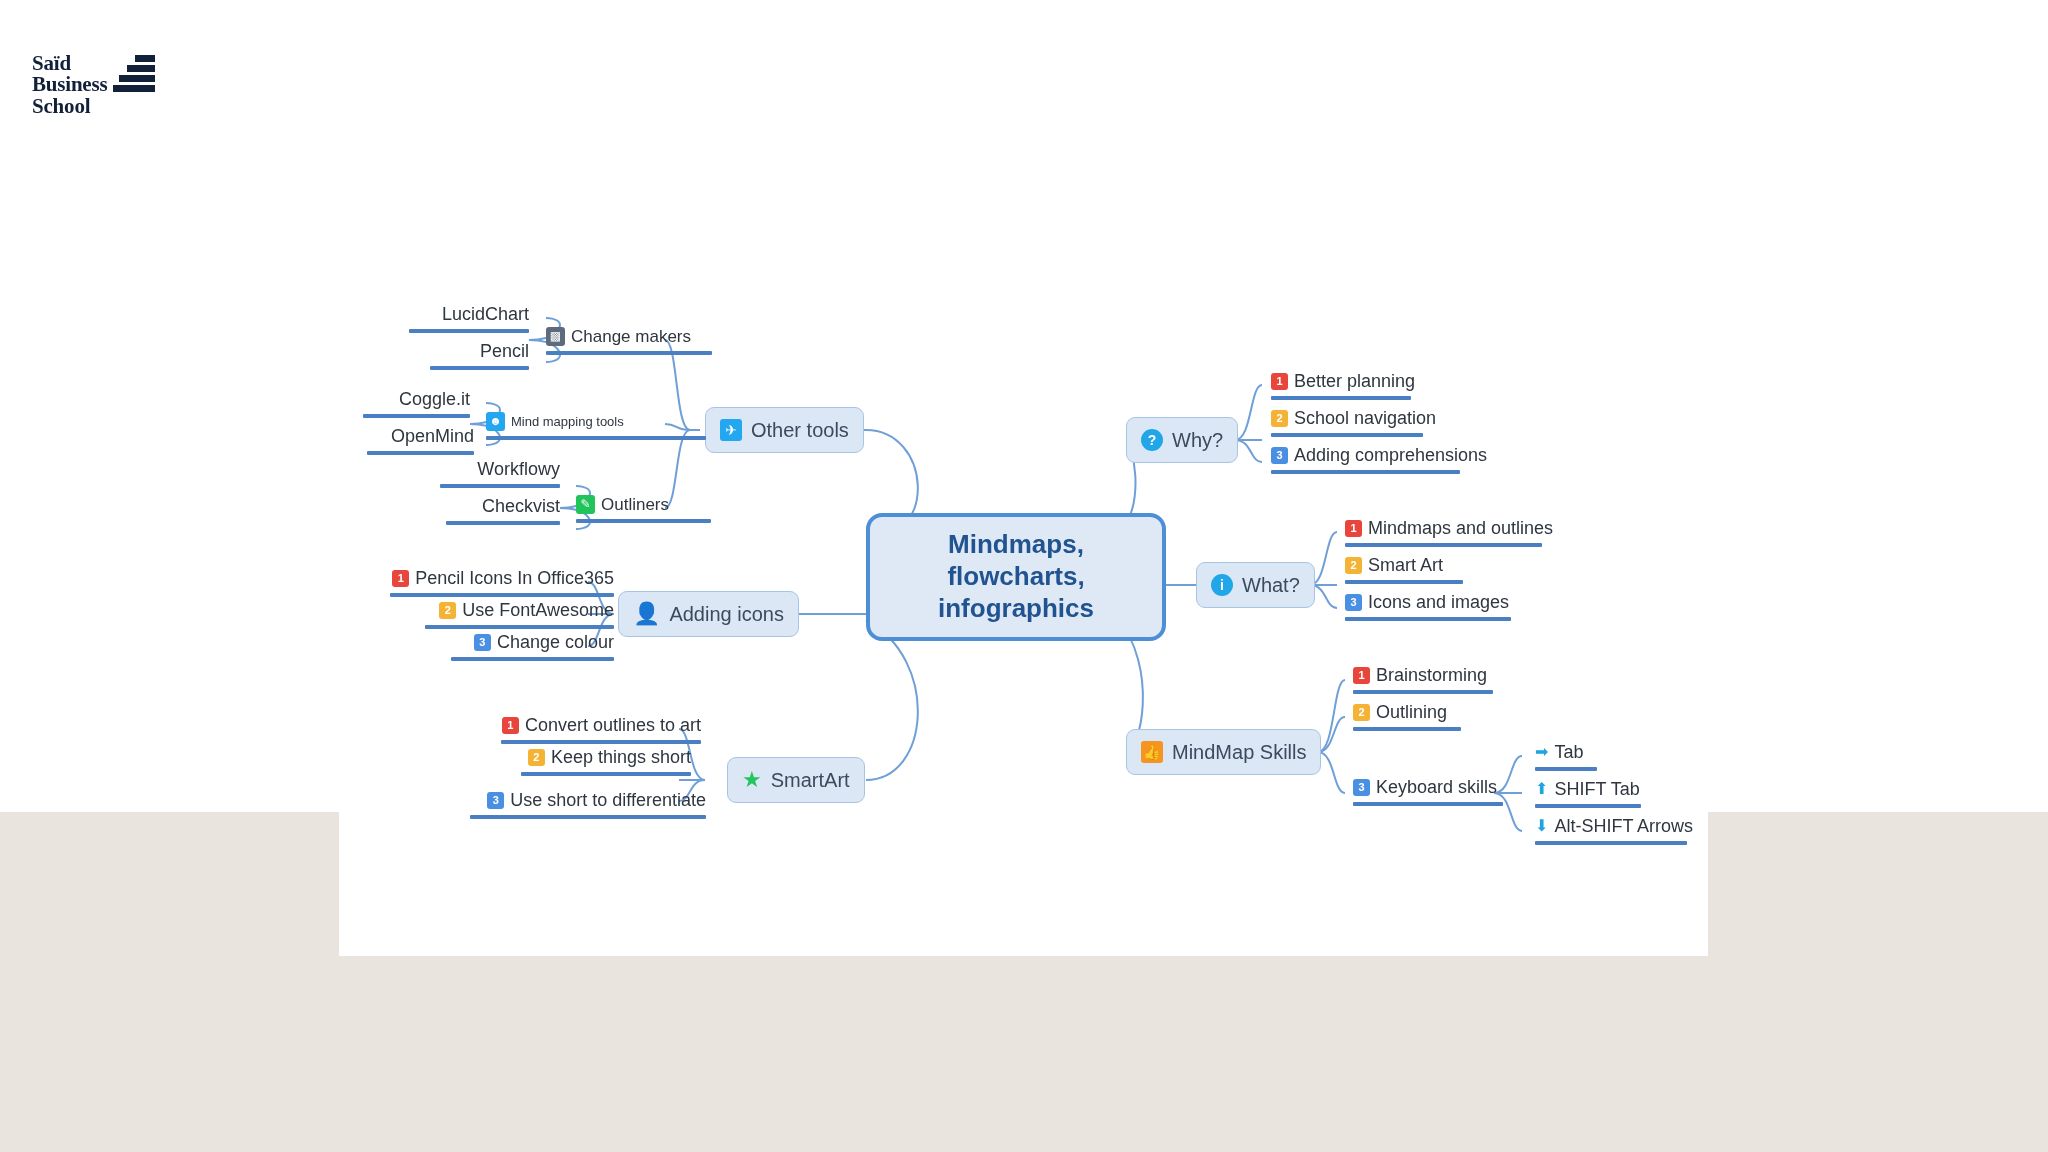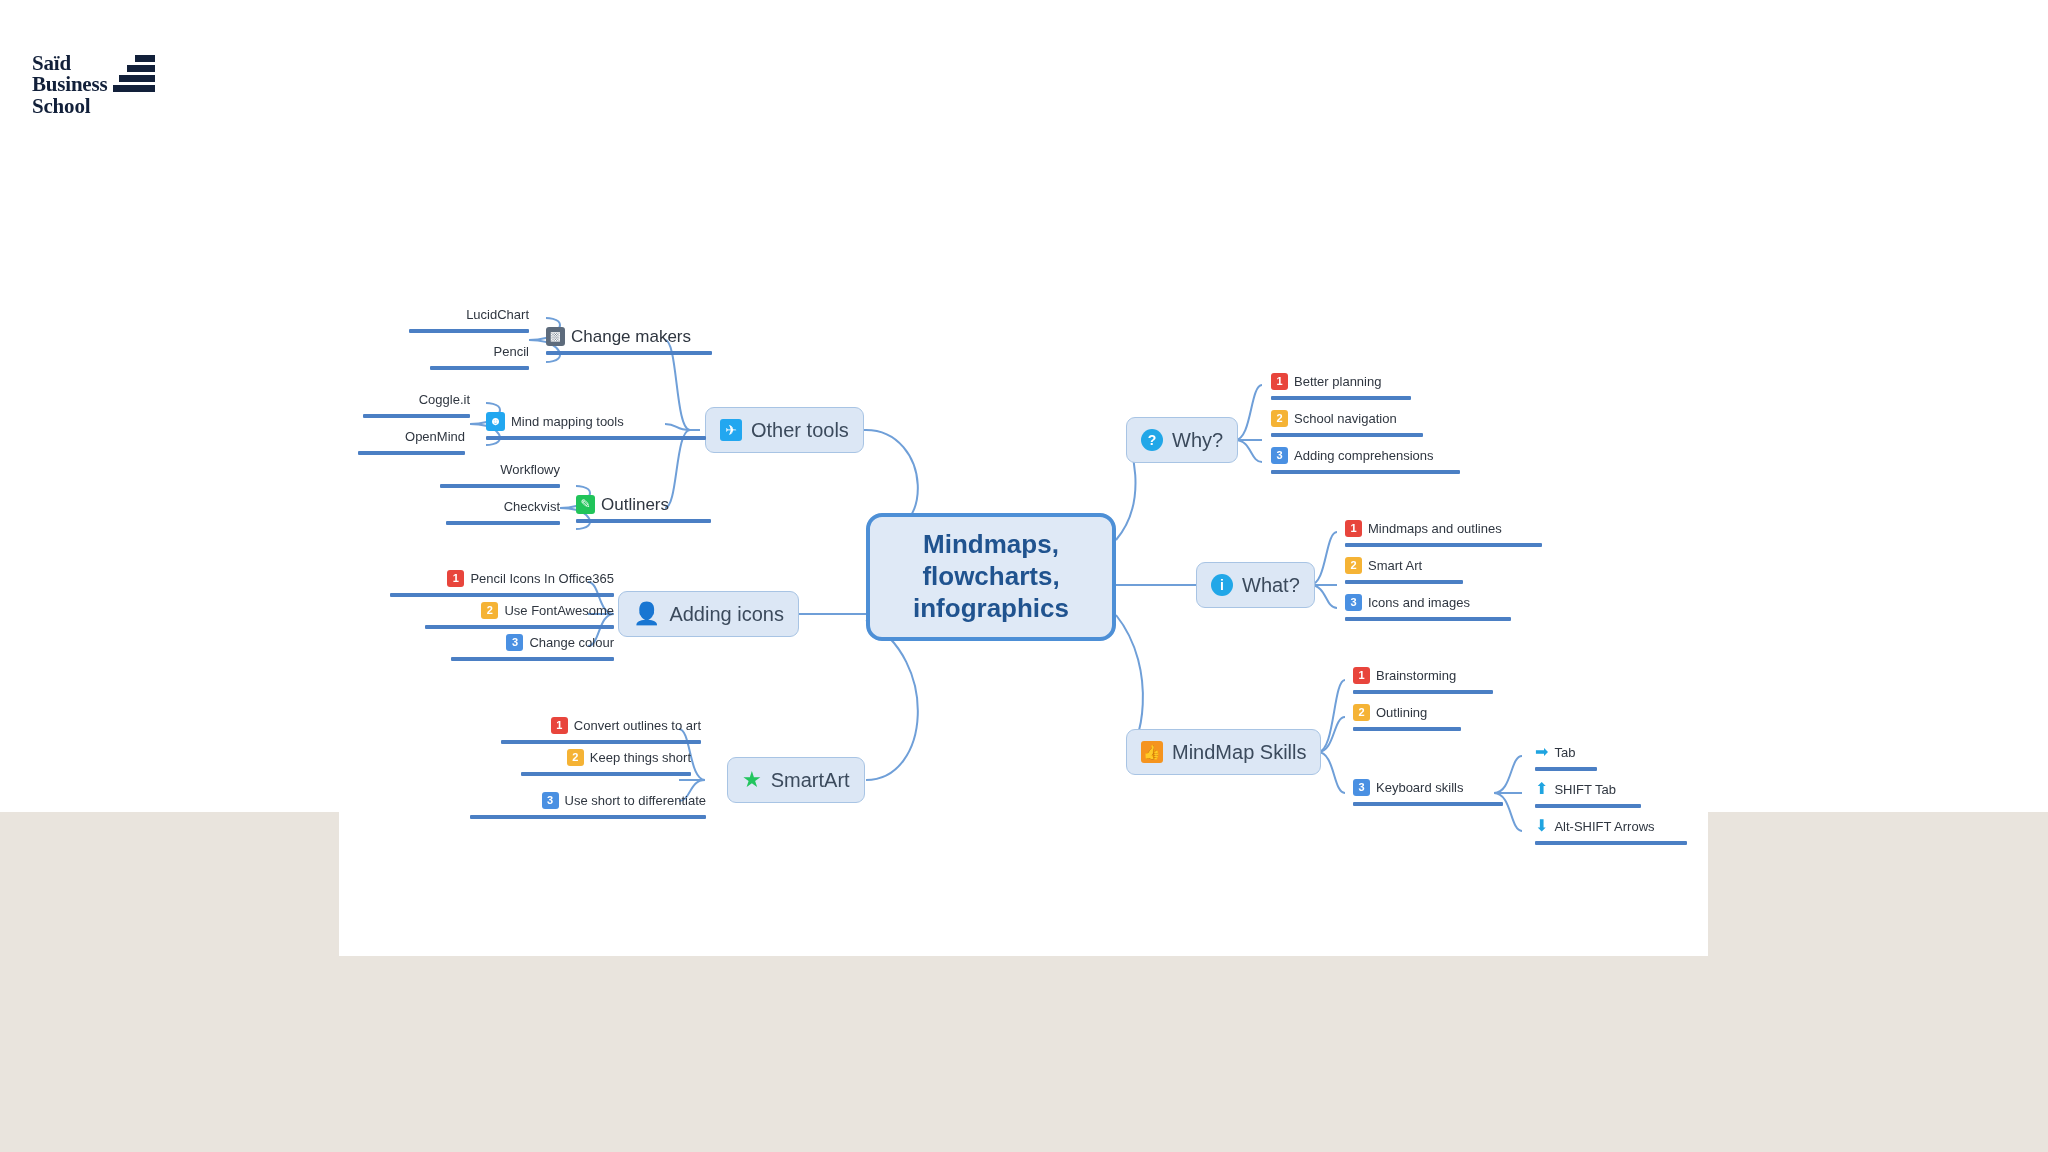--- a/index.html
+++ b/index.html
@@ -70,42 +70,42 @@
   #edges{position:absolute;left:0;top:0;width:2048px;height:1152px;}
 
   .node{
     position:absolute;box-sizing:border-box;
     display:flex;align-items:center;
     white-space:nowrap;
   }
 
   
   #root-node{
-    left:866px;top:513px;width:250px;height:128px;
+    left:866px;top:513px;width:300px;height:128px;
     background:#dfe9f6;border:4px solid #4d8fd6;border-radius:16px;
     justify-content:center;text-align:center;
     color:#20538f;font-weight:bold;font-size:26px;line-height:1.22;
     flex-direction:column;
   }
   #root-node .rline{display:block;}
 
   
   .l1{
     background:#dce7f5;border:1.5px solid #a8c4e4;border-radius:9px;
     padding:0 14px;height:46px;gap:9px;
     color:#3b4a5c;font-size:20px;
   }
 
   
   .ul{
     background:transparent;flex-direction:column;align-items:flex-start;
     gap:0;
   }
   .ul .row{display:flex;align-items:center;gap:6px;height:22px;}
-  .ul .txt{color:#2f3640;font-size:13px;line-height:1;}
+  .ul .txt{color:#2f3640;font-size:18px;line-height:1;}
   .ul .bar{height:4px;background:#4b7fc4;border-radius:1px;margin-top:4px;}
   .ul.right .row{justify-content:flex-start;}
   .ul.leftal{align-items:flex-end;}
   .ul.leftal .row{justify-content:flex-end;}
 
   
   .badge{
     width:17px;height:17px;border-radius:3px;flex:0 0 auto;
     display:flex;align-items:center;justify-content:center;
     color:#fff;font-size:11px;font-weight:bold;line-height:1;
@@ -288,21 +288,21 @@
       </div>
     <div class="bar" style="width:99px;"></div>
   </div>
 
   <div class="node ul leftal" style="left:363px;top:388px;">
     <div class="row">
         <span class="txt">Coggle.it</span>
       </div>
     <div class="bar" style="width:107px;"></div>
   </div>
-  <div class="node ul leftal" style="left:358px;top:425px;">
+  <div class="node ul leftal" style="left:367px;top:425px;">
     <div class="row">
         <span class="txt">OpenMind</span>
       </div>
     <div class="bar" style="width:107px;"></div>
   </div>
 
   <div class="node ul leftal" style="left:440px;top:458px;">
     <div class="row">
         <span class="txt">Workflowy</span>
       </div>

